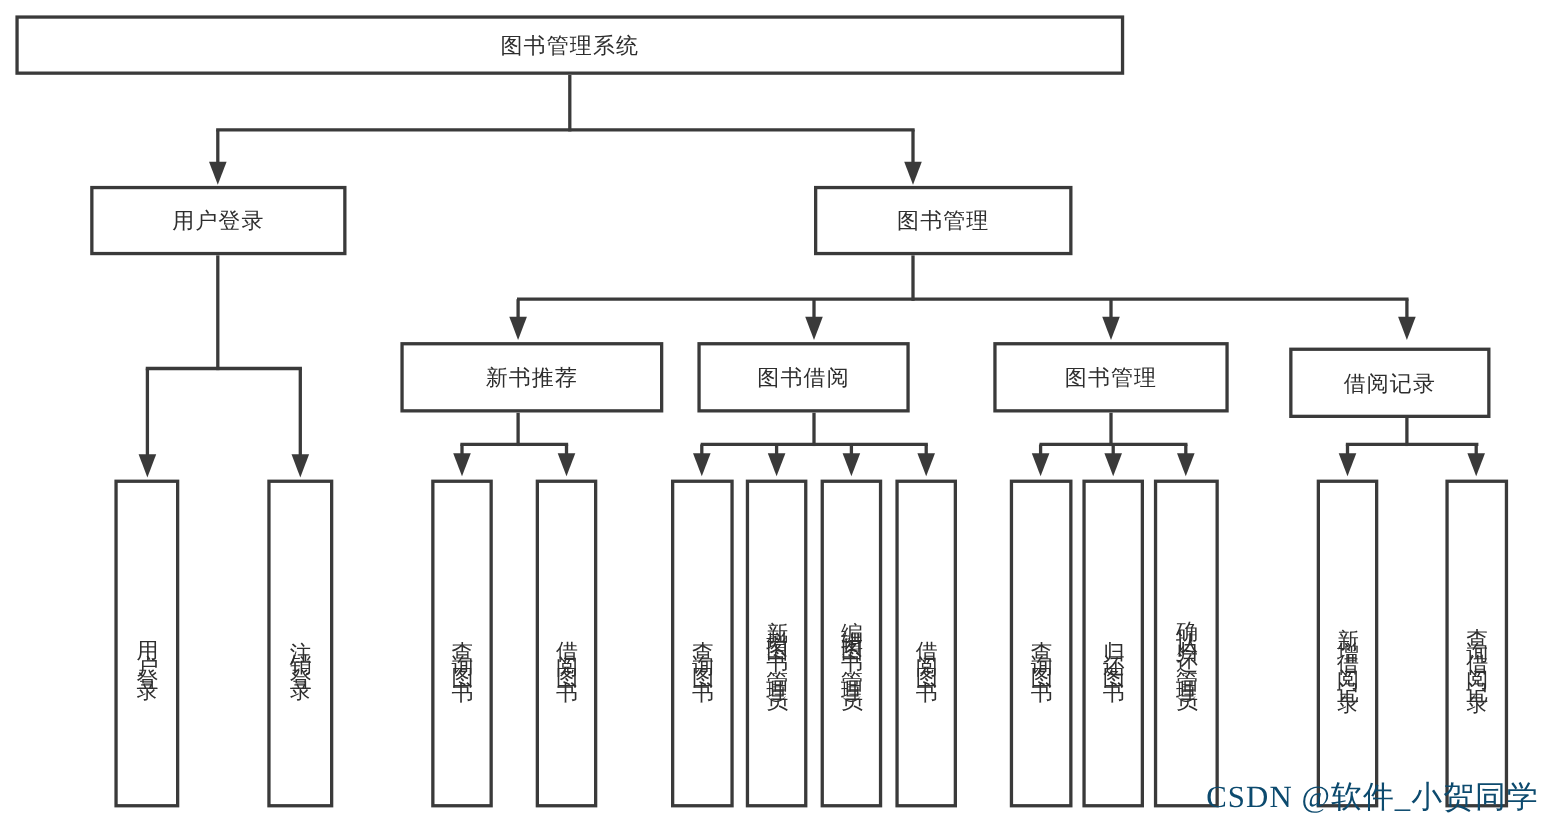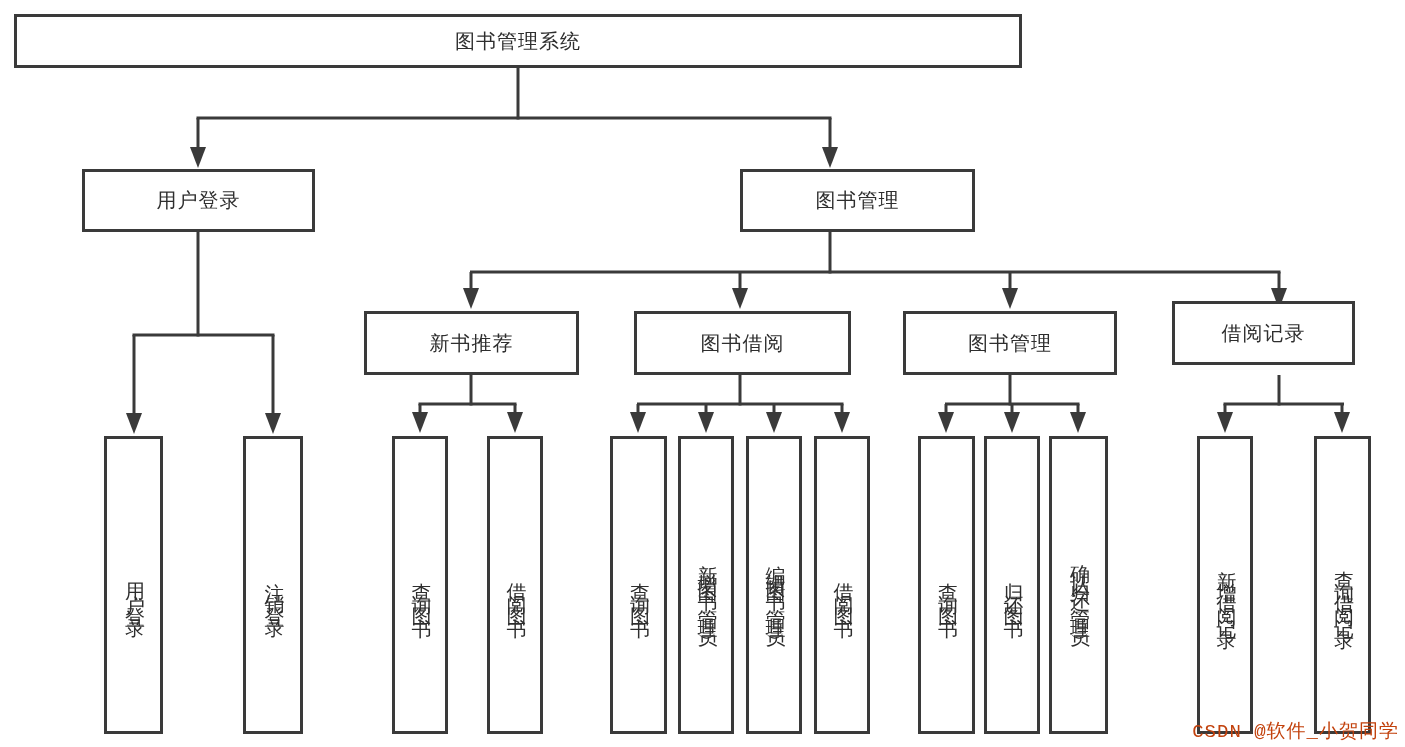--- a/index.html
+++ b/index.html
@@ -1,36 +1,36 @@
 <!DOCTYPE html>
 <html><head>
 <meta charset="utf-8">
 <style>
   html,body { margin:0; padding:0; background:#ffffff; }
   .stage {
     position:relative; width:1405px; height:747px; background:#ffffff;
-    font-family:Liberation Mono, monospace; color:#2e2e2e; overflow:hidden;
+    font-family:Liberation Serif, serif; color:#2e2e2e; overflow:hidden;
   }
   .wires { position:absolute; left:0; top:0; width:1405px; height:747px; }
   .wires line { stroke:#3a3a3a; stroke-width:3; }
   .wires polygon { fill:#3a3a3a; }
   .node {
     position:absolute; background:#ffffff; border:3px solid #3a3a3a;
     box-sizing:border-box; display:flex; align-items:center; justify-content:center;
   }
   .hlabel { font-size:20px; letter-spacing:1px; white-space:nowrap; }
   .vtext {
     writing-mode:vertical-rl; text-orientation:mixed;
     font-size:20px; line-height:1; white-space:nowrap;
   }
   .ls12 { letter-spacing:12px; padding-top:12px; }
   .ls9  { letter-spacing:9px;  padding-top:9px;  }
   .watermark {
     position:absolute; right:6px; bottom:3px; z-index:5;
-    color:#c2410c; font-size:19px; letter-spacing:1px; white-space:nowrap;
+    color:#0c4a6e; font-size:28px; letter-spacing:1px; white-space:nowrap;
   }
 </style>
 </head>
 <body>
 
 <div class="stage">
 
   <svg class="wires" viewBox="0 0 1405 747">
 
     <g>
@@ -111,30 +111,30 @@
     <span class="hlabel">图书管理系统</span>
   </div>
 
   <div class="node" style="left:82px;top:169px;width:233px;height:63px">
     <span class="hlabel">用户登录</span>
   </div>
   <div class="node" style="left:740px;top:169px;width:235px;height:63px">
     <span class="hlabel">图书管理</span>
   </div>
 
-  <div class="node" style="left:364px;top:311px;width:215px;height:64px">
+  <div class="node" style="left:364px;top:311px;width:239px;height:64px">
     <span class="hlabel">新书推荐</span>
   </div>
-  <div class="node" style="left:634px;top:311px;width:217px;height:64px">
+  <div class="node" style="left:634px;top:311px;width:193px;height:64px">
     <span class="hlabel">图书借阅</span>
   </div>
   <div class="node" style="left:903px;top:311px;width:214px;height:64px">
     <span class="hlabel">图书管理</span>
   </div>
-  <div class="node" style="left:1172px;top:301px;width:183px;height:64px">
+  <div class="node" style="left:1172px;top:316px;width:183px;height:64px">
     <span class="hlabel">借阅记录</span>
   </div>
 
   <div class="node" style="left:104px;top:436px;width:59px;height:298px">
     <span class="vtext ls12">用户登录</span>
   </div>
   <div class="node" style="left:243px;top:436px;width:60px;height:298px">
     <span class="vtext ls12">注销登录</span>
   </div>
 

